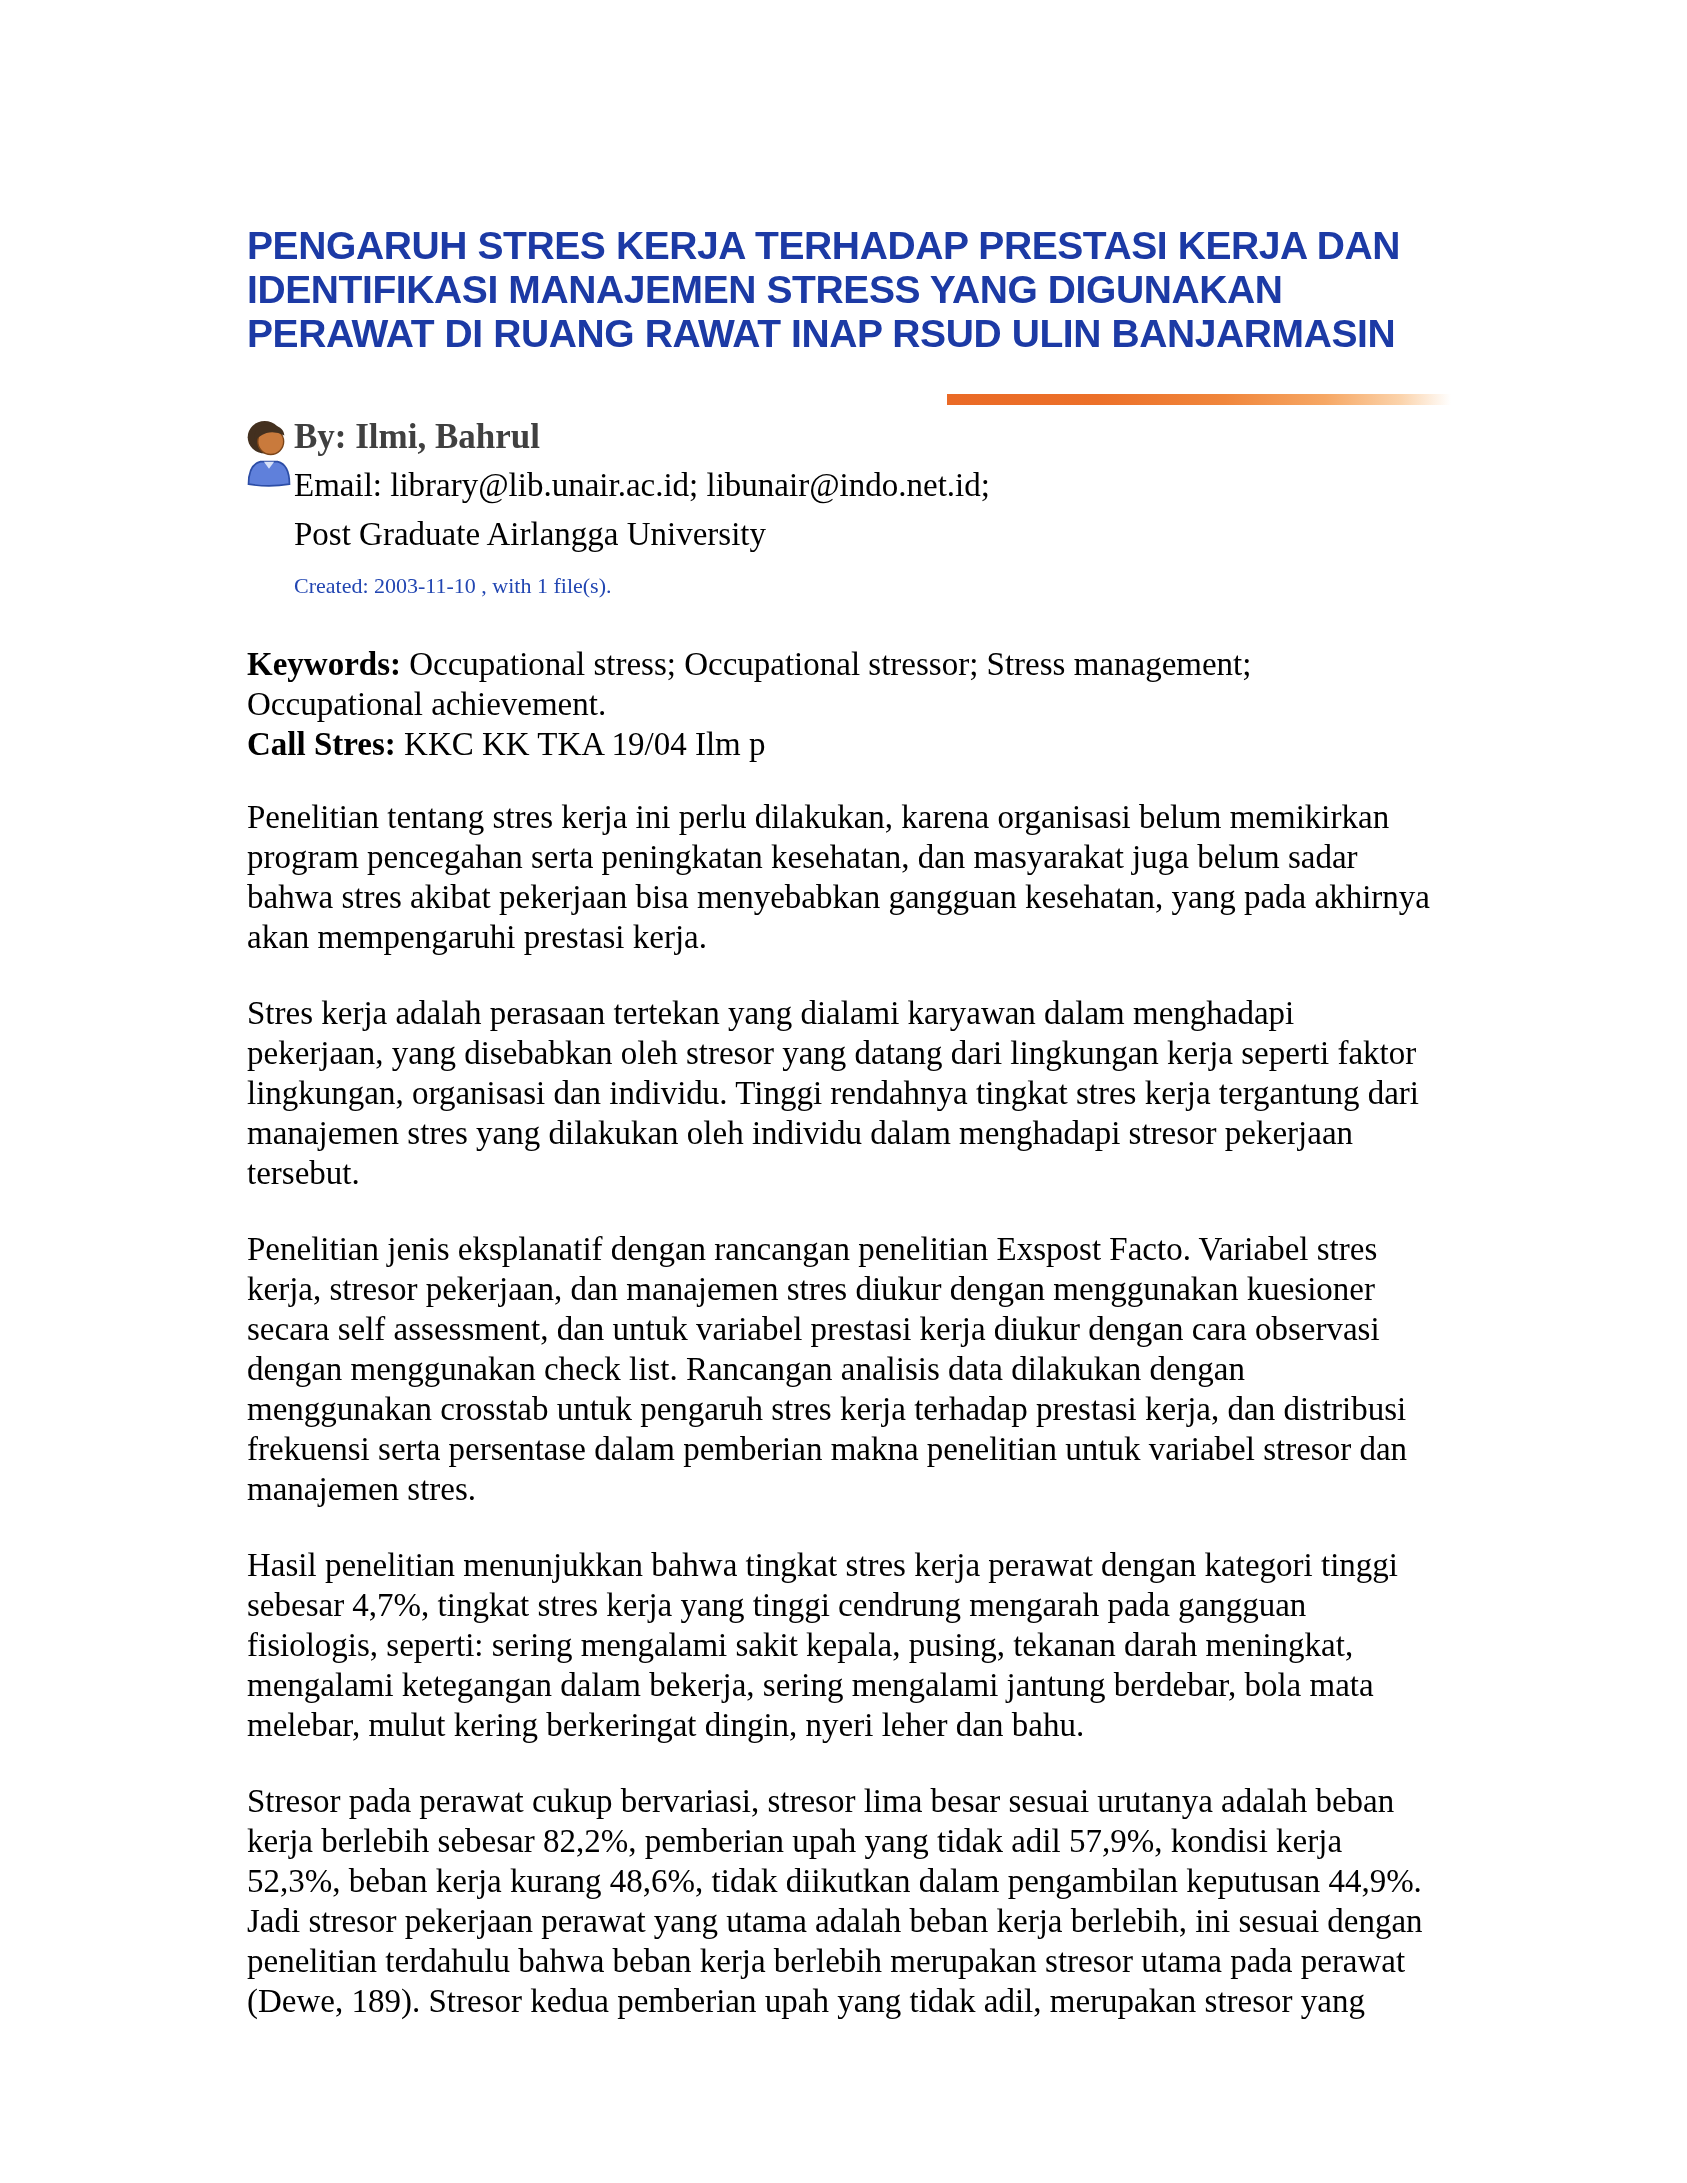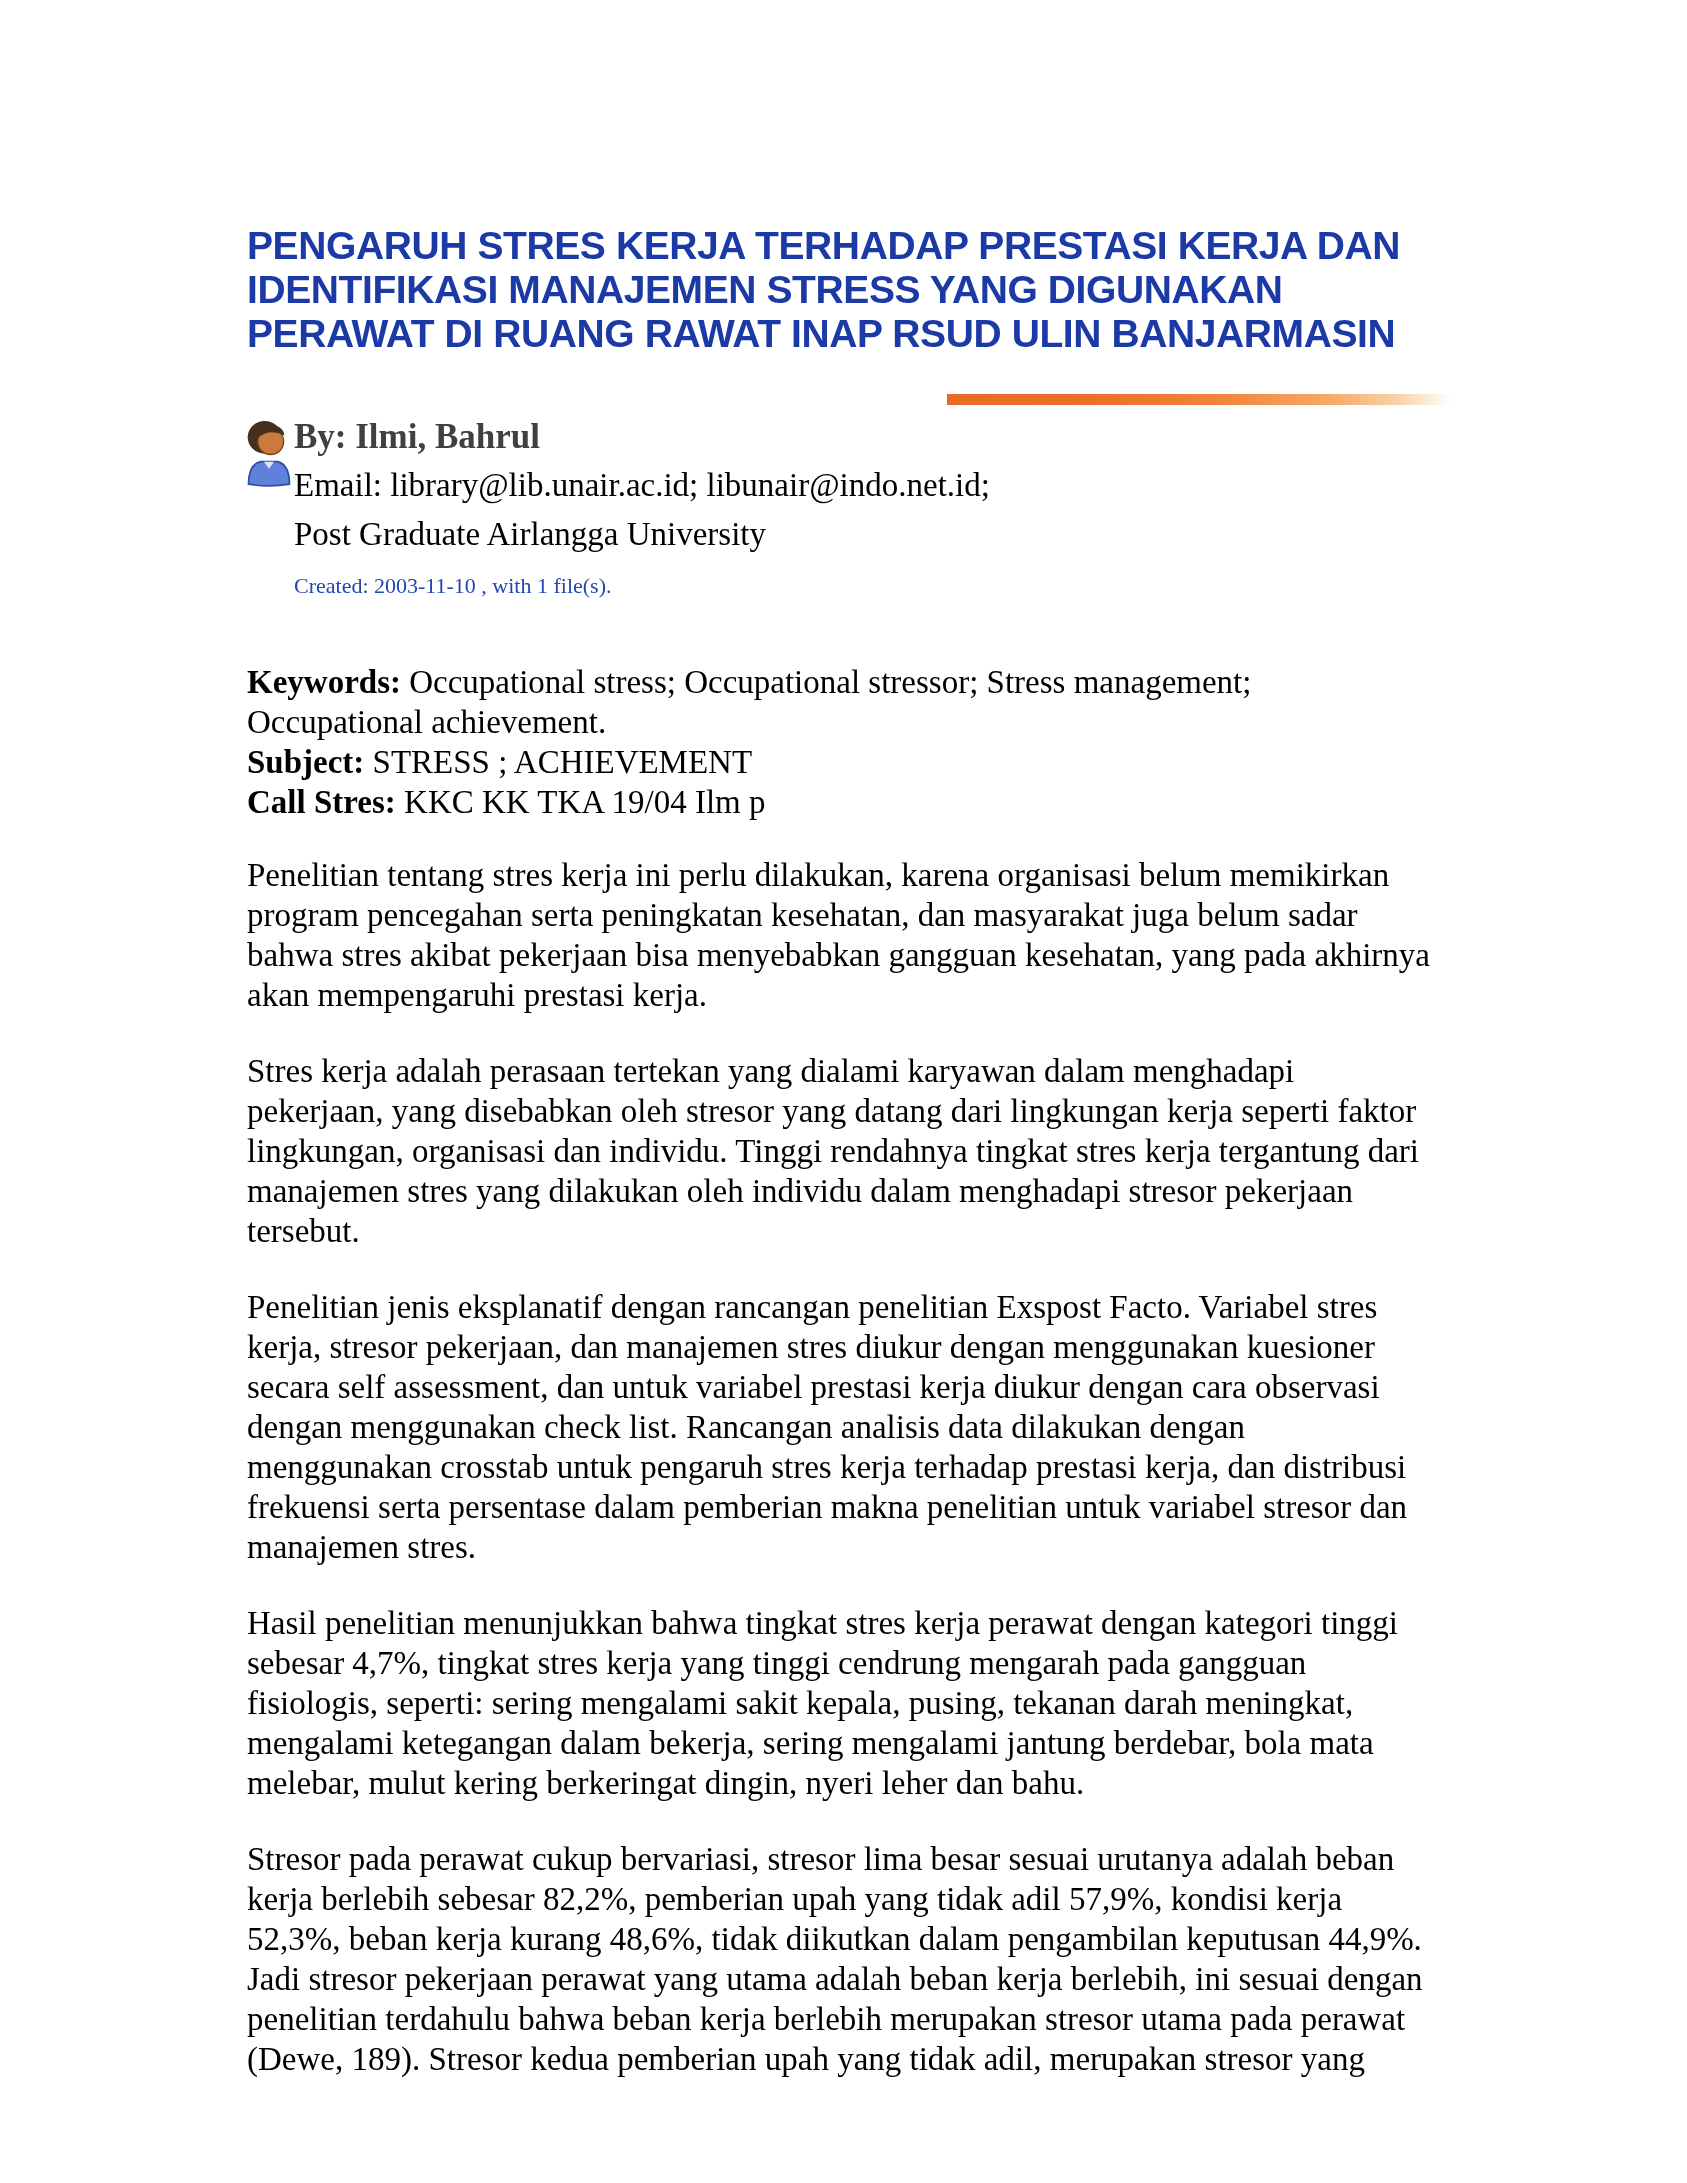--- a/index.html
+++ b/index.html
@@ -56,21 +56,21 @@
   }
   .author-name { cursor: pointer; }
   .plain-line { white-space: pre; margin-top: 8px; }
   .created-line {
     font-size: 22px;
     line-height: 28px;
     color: #2246b2;
     margin-top: 17px;
   }
   .meta-block {
-    margin-top: 62px;
+    margin-top: 44px;
     font-size: 33px;
     line-height: 40px;
     width: 1211px;
   }
   .meta-label { font-weight: bold; }
   .meta-value { white-space: pre-line; }
   .abstract { margin-top: 33px; }
   .para {
     margin: 0 0 36px 0;
     font-size: 33px;
@@ -106,23 +106,20 @@
     <div class="plain-line">Post Graduate Airlangga University</div>
     <div class="created-line">Created: 2003-11-10 , with 1 file(s).</div>
   </div>
 
   <div class="meta-block">
     <div>
       <span class="meta-label">Keywords:</span><span class="meta-value"> Occupational stress; Occupational stressor; Stress management;
 Occupational achievement.</span>
     </div>
     <div>
-      <span class="meta-label">Subject:</span><span class="meta-value"> STRESS ; ACHIEVEMENT</span>
-    </div>
-    <div>
       <span class="meta-label">Call Stres:</span><span class="meta-value"> KKC KK TKA 19/04 Ilm p</span>
     </div>
   </div>
 
   <div class="abstract">
     <p class="para">Penelitian tentang stres kerja ini perlu dilakukan, karena organisasi belum memikirkan
 program pencegahan serta peningkatan kesehatan, dan masyarakat juga belum sadar
 bahwa stres akibat pekerjaan bisa menyebabkan gangguan kesehatan, yang pada akhirnya
 akan mempengaruhi prestasi kerja.</p>
     <p class="para">Stres kerja adalah perasaan tertekan yang dialami karyawan dalam menghadapi

